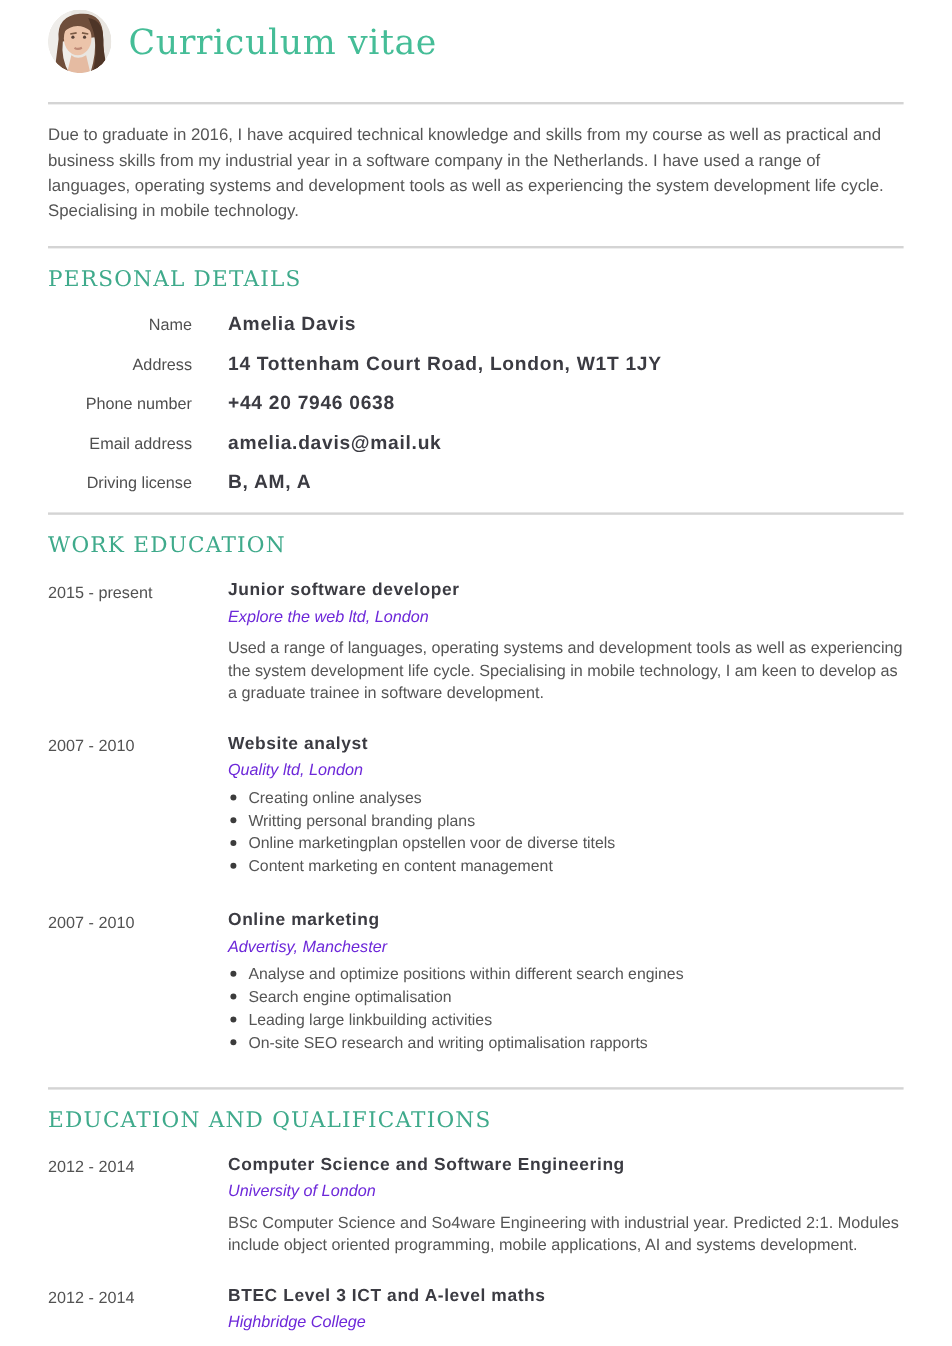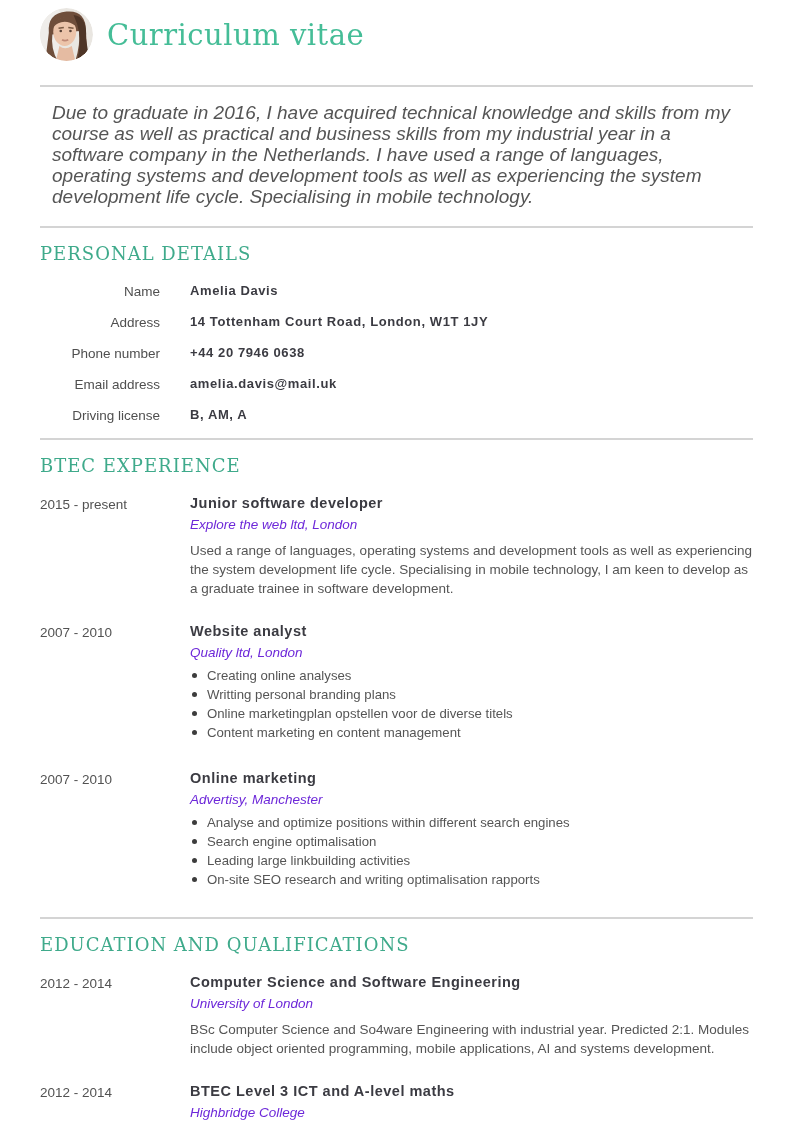--- a/index.html
+++ b/index.html
@@ -27,25 +27,24 @@
   }
 
   .divider {
     border: none;
     border-top: 2px solid var(--divider, #d4d4d4);
     margin: 19px 0 15px 0;
   }
 
   
   .intro {
-    font-size: 19px;
+    font-size: 14px;
     line-height: 21px;
     color: var(--text_body, #555555);
-    margin: 12px;
-    font-style: italic;
+    margin: 0;
   }
 
   
   .section-heading {
     font-family: "DejaVu Serif", serif;
     font-size: 18px;
     font-weight: 500;
     letter-spacing: 1px;
     color: var(--accent_heading, #3faa8b);
     margin: 0 0 19px 0;
@@ -55,21 +54,21 @@
   .field-row { display: flex; margin-bottom: 15px; }
   .field-label {
     width: 120px; flex-shrink: 0;
     text-align: right;
     margin-right: 30px;
     font-size: 13.5px;
     color: #4f4f4f;
     padding-top: 1px;
   }
   .field-value {
-    font-size: 13px;
+    font-size: 16px;
     font-weight: bold;
     color: var(--text_strong, #3b3b42);
     letter-spacing: 0.6px;
   }
 
   
   .entry { display: flex; margin-bottom: 25px; }
   .entry-period {
     width: 120px; flex-shrink: 0;
     text-align: left;
@@ -180,21 +179,21 @@
   <div class="field-row">
     <div class="field-label">Driving license</div>
     <div class="field-value">B, AM, A</div>
   </div>
 </div>
   </section>
 
   <hr class="divider" style="margin-top:8px;">
 
   <section>
-    <h2 class="section-heading">BTEC EXPERIENCE</h2>
+    <h2 class="section-heading">WORK EDUCATION</h2>
     <div class="entry-list">
   <div class="entry">
     <div class="entry-period">2015 - present</div>
     <div class="entry-body">
       <div class="entry-title">Junior software developer</div>
       <div class="entry-org">Explore the web ltd, London</div>
       <div class="entry-desc">Used a range of languages, operating systems and development tools as well as experiencing the system development life cycle. Specialising in mobile technology, I am keen to develop as a graduate trainee in software development.</div>
 
     </div>
   </div>

